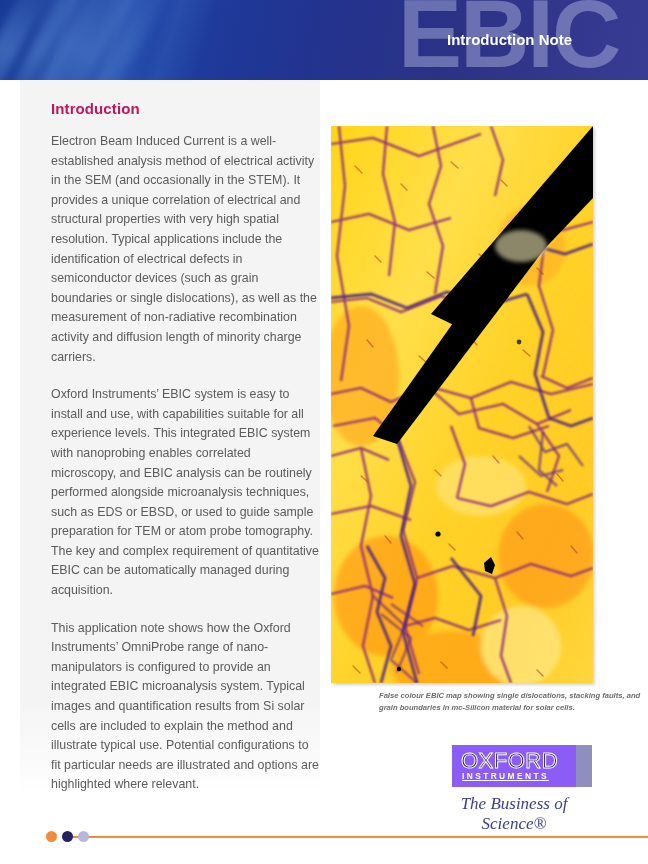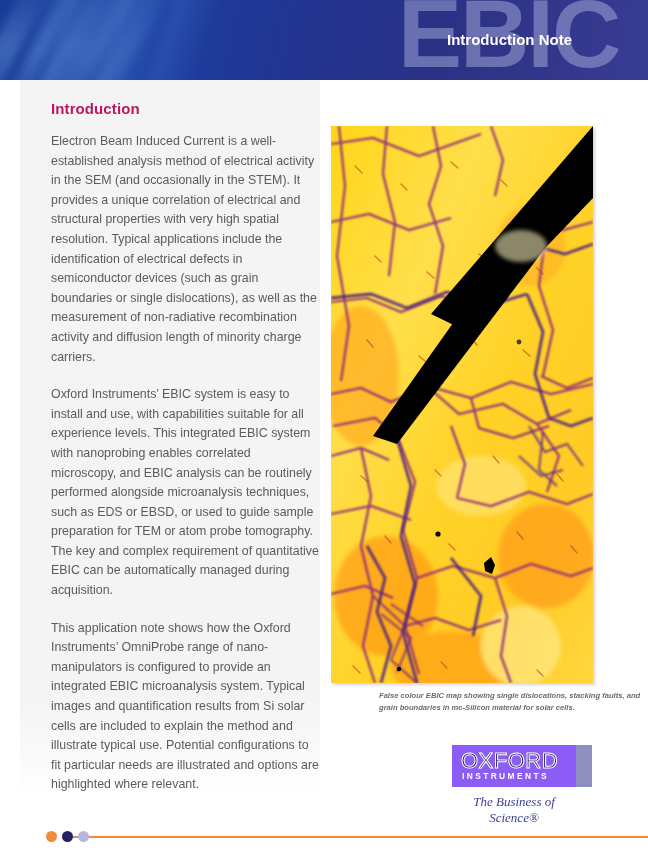--- a/index.html
+++ b/index.html
@@ -187,26 +187,27 @@
   .logo-instruments {
     position: absolute;
     left: 10px;
     top: 27px;
     font-family: "Liberation Sans", sans-serif;
     font-size: 8.4px;
     font-weight: bold;
     letter-spacing: 2.4px;
     color: #ffffff;
     line-height: 1;
+    text-decoration: underline;
   }
   .logo-tagline {
     margin-top: 7px;
     font-family: "Liberation Serif", serif;
     font-style: italic;
-    font-size: 13px;
+    font-size: 17px;
     color: #3b3e92;
     text-align: center;
     width: 124px;
   }
 
   
   .footer-rule {
     position: absolute;
     left: 72px;
     top: 836px;

